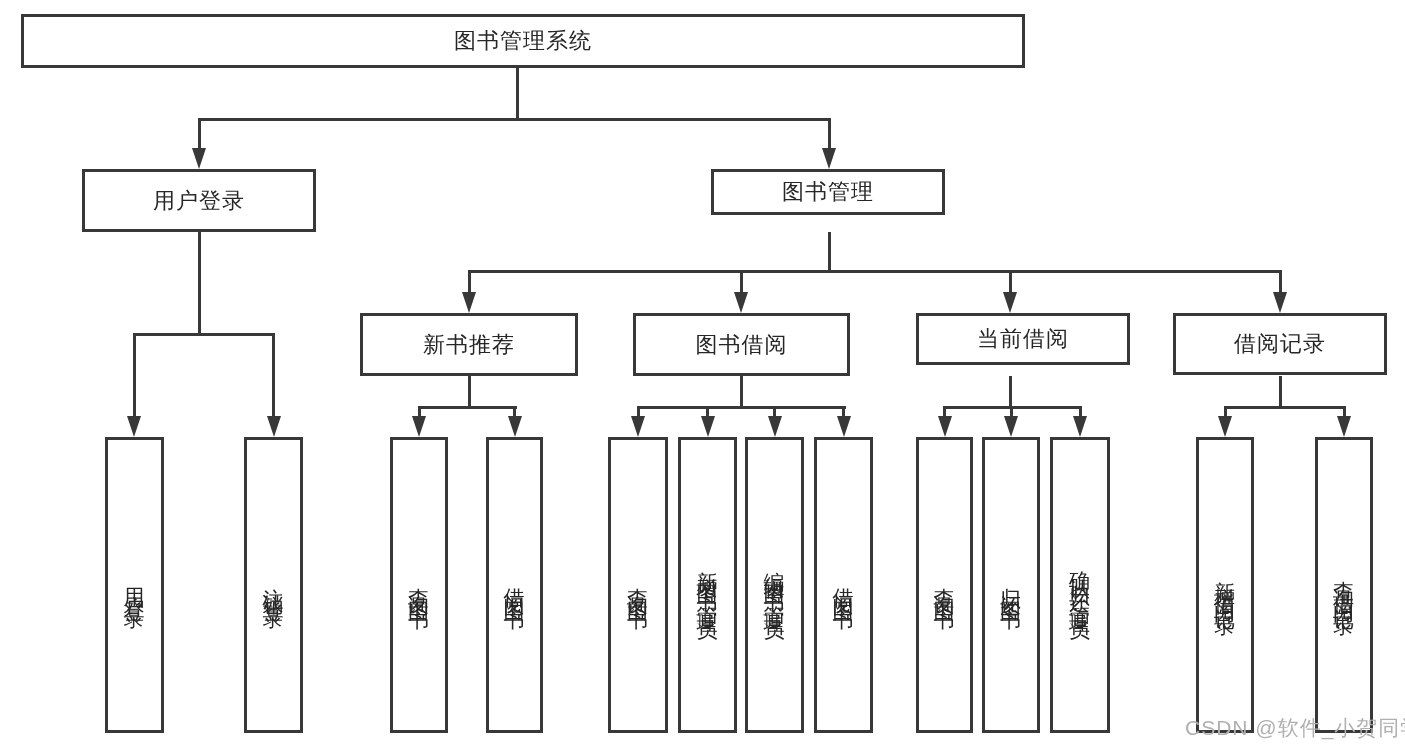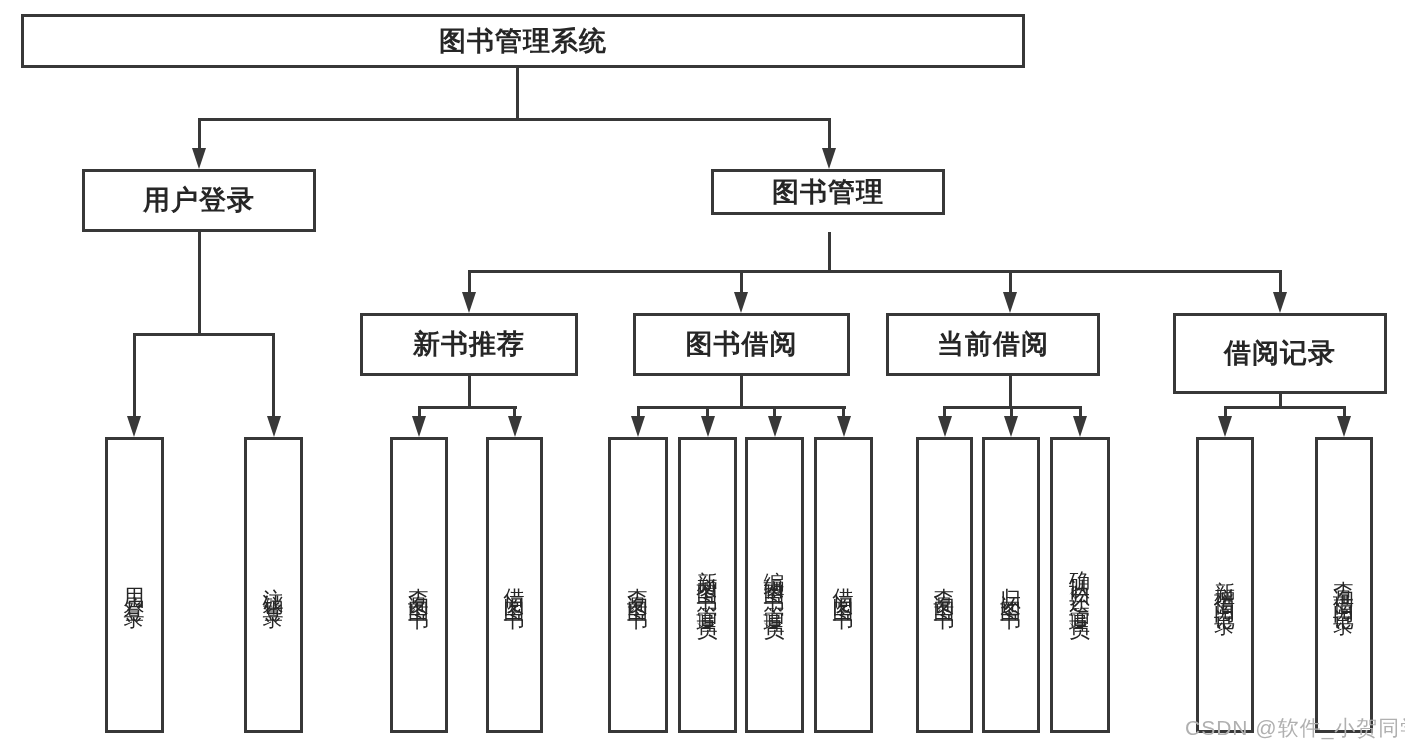--- a/index.html
+++ b/index.html
@@ -5,21 +5,21 @@
   html,body{margin:0;padding:0;background:#ffffff;}
   .stage{
     position:relative;width:1405px;height:747px;background:#ffffff;overflow:hidden;
     font-family:"Liberation Sans", sans-serif;color:#262626;
   }
   .box{
     position:absolute;box-sizing:border-box;background:#ffffff;
     border:3px solid #383838;display:flex;align-items:center;justify-content:center;
     z-index:2;
   }
-  .box .hlabel{font-size:27px;letter-spacing:1px;line-height:1;white-space:nowrap;font-weight:bold;}
+  .box .hlabel{font-size:22px;letter-spacing:1px;line-height:1;white-space:nowrap;}
   .box .vlabel{
     writing-mode:vertical-rl;text-orientation:mixed;
     font-size:21px;letter-spacing:7px;line-height:1;white-space:nowrap;
   }
   .ln{position:absolute;background:#383838;z-index:1;}
   .ah{
     position:absolute;width:0;height:0;z-index:1;
     border-left:7px solid transparent;border-right:7px solid transparent;
     border-top:21px solid #383838;
   }
@@ -68,24 +68,24 @@
   <div class="ah" style="left:1003px;top:292px"></div>
   <div class="ln" style="left:1279px;top:270px;width:3px;height:24px"></div>
   <div class="ah" style="left:1273px;top:292px"></div>
 
   <div class="box" style="left:633px;top:313px;width:217px;height:63px">
     <span class="hlabel">图书借阅</span>
   </div>
   <div class="box" style="left:360px;top:313px;width:218px;height:63px">
     <span class="hlabel">新书推荐</span>
   </div>
-  <div class="box" style="left:886px;top:313px;width:214px;height:63px">
+  <div class="box" style="left:916px;top:313px;width:214px;height:52px">
     <span class="hlabel">当前借阅</span>
   </div>
-  <div class="box" style="left:1173px;top:313px;width:214px;height:81px">
+  <div class="box" style="left:1173px;top:313px;width:214px;height:62px">
     <span class="hlabel">借阅记录</span>
   </div>
 
   <div class="ln" style="left:468px;top:376px;width:3px;height:33px"></div>
   <div class="ln" style="left:418px;top:406px;width:99px;height:3px"></div>
   <div class="ln" style="left:418px;top:406px;width:3px;height:12px"></div>
   <div class="ah" style="left:412px;top:416px"></div>
   <div class="ln" style="left:513px;top:406px;width:3px;height:12px"></div>
   <div class="ah" style="left:508px;top:416px"></div>
 

